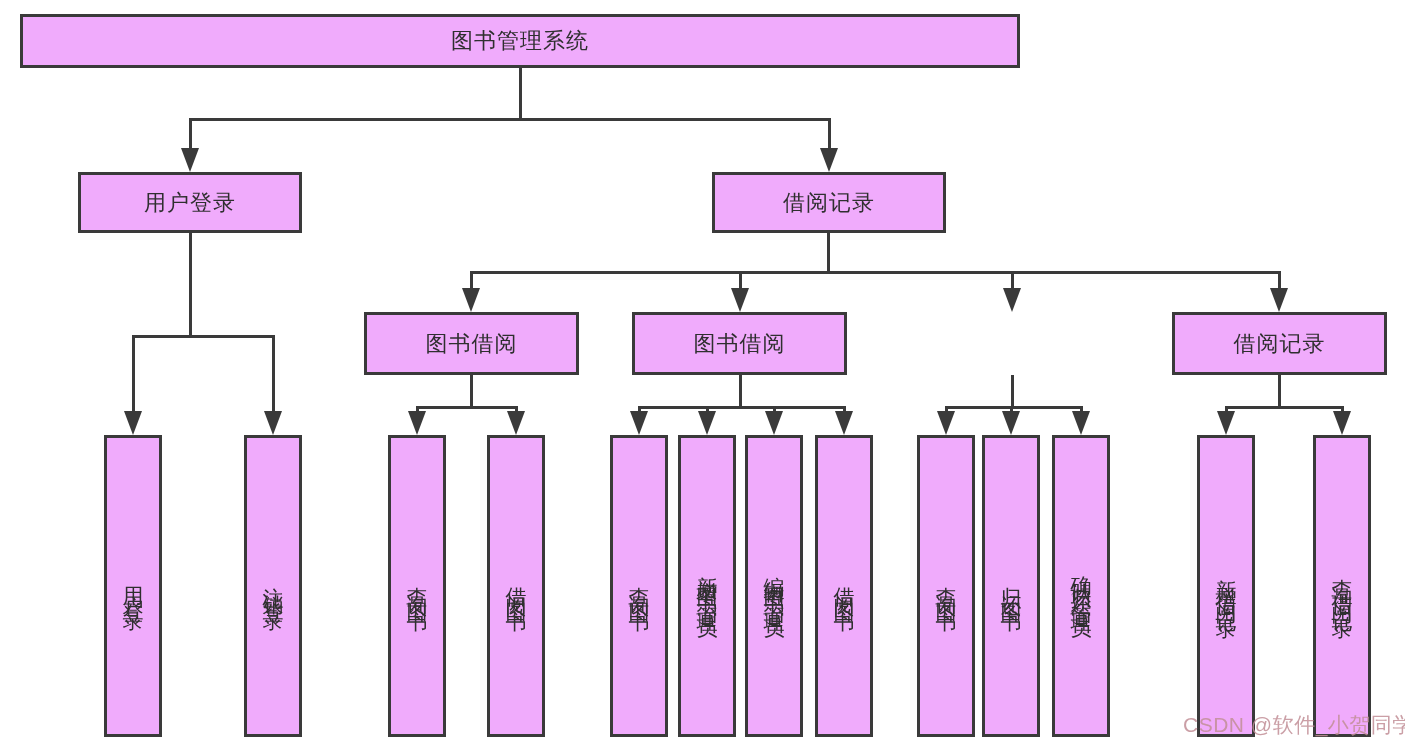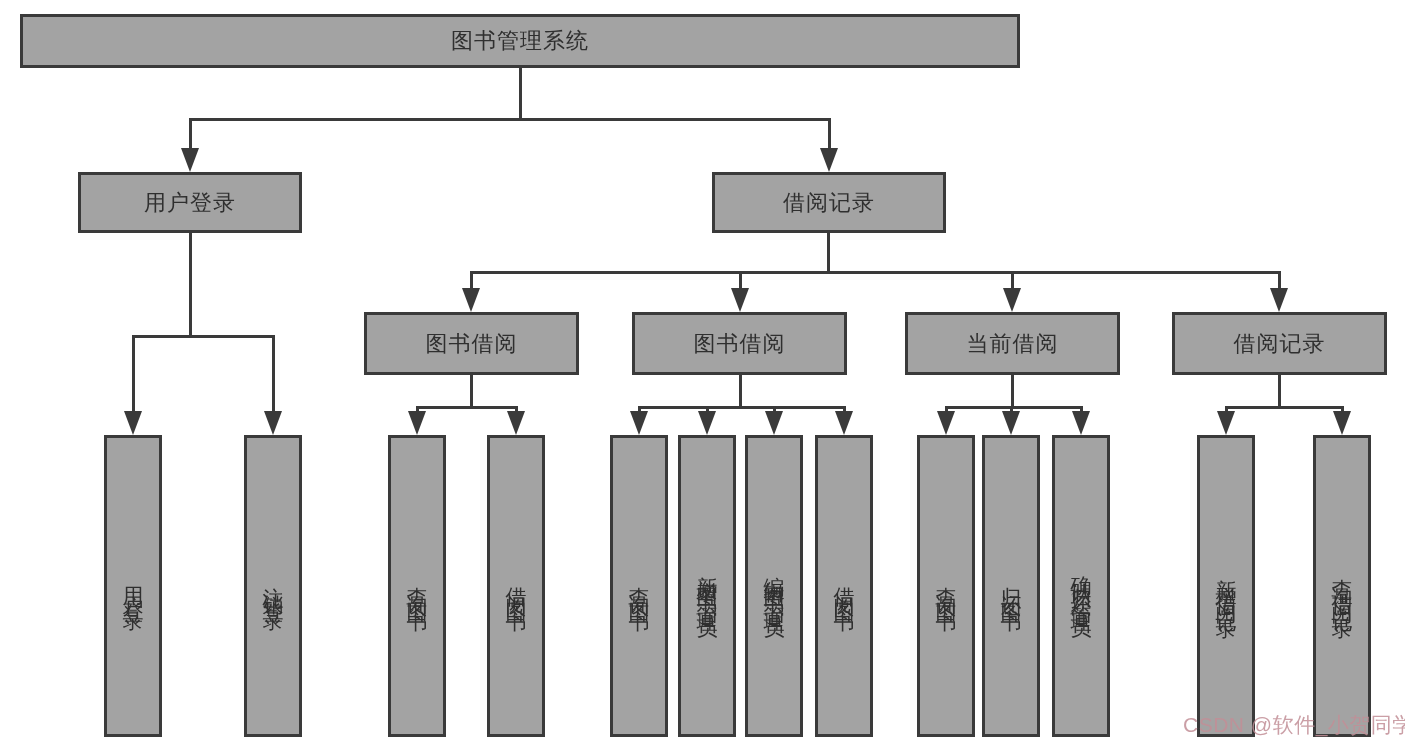--- a/index.html
+++ b/index.html
@@ -12,21 +12,21 @@
     position: relative;
     width: 1405px;
     height: 747px;
     background: #ffffff;
     overflow: hidden;
   }
   .box {
     position: absolute;
     box-sizing: border-box;
     border: 3px solid #3a3a3a;
-    background: #a3a3a3;
+    background: #f0abfc;
     display: flex;
     align-items: center;
     justify-content: center;
     color: #2f2f2f;
     font-size: 22px;
     letter-spacing: 1px;
     text-align: center;
     white-space: nowrap;
   }
   .leaf {
@@ -101,23 +101,20 @@
   <div class="arrowhead" style="left:1003px; top:288px;"></div>
   <div class="line" style="left:1278px; top:271px; width:3px; height:20px;"></div>
   <div class="arrowhead" style="left:1270px; top:288px;"></div>
 
   <div class="box" style="left:364px; top:312px; width:215px; height:63px;">
     <span>图书借阅</span>
   </div>
   <div class="box" style="left:632px; top:312px; width:215px; height:63px;">
     <span>图书借阅</span>
   </div>
-  <div class="box" style="left:905px; top:312px; width:215px; height:63px;">
-    <span>当前借阅</span>
-  </div>
   <div class="box" style="left:1172px; top:312px; width:215px; height:63px;">
     <span>借阅记录</span>
   </div>
 
   <div class="line" style="left:189px; top:233px; width:3px; height:104px;"></div>
   <div class="line" style="left:132px; top:335px; width:143px; height:3px;"></div>
   <div class="line" style="left:132px; top:335px; width:3px; height:78px;"></div>
   <div class="arrowhead" style="left:124px; top:411px;"></div>
   <div class="line" style="left:272px; top:335px; width:3px; height:78px;"></div>
   <div class="arrowhead" style="left:264px; top:411px;"></div>

